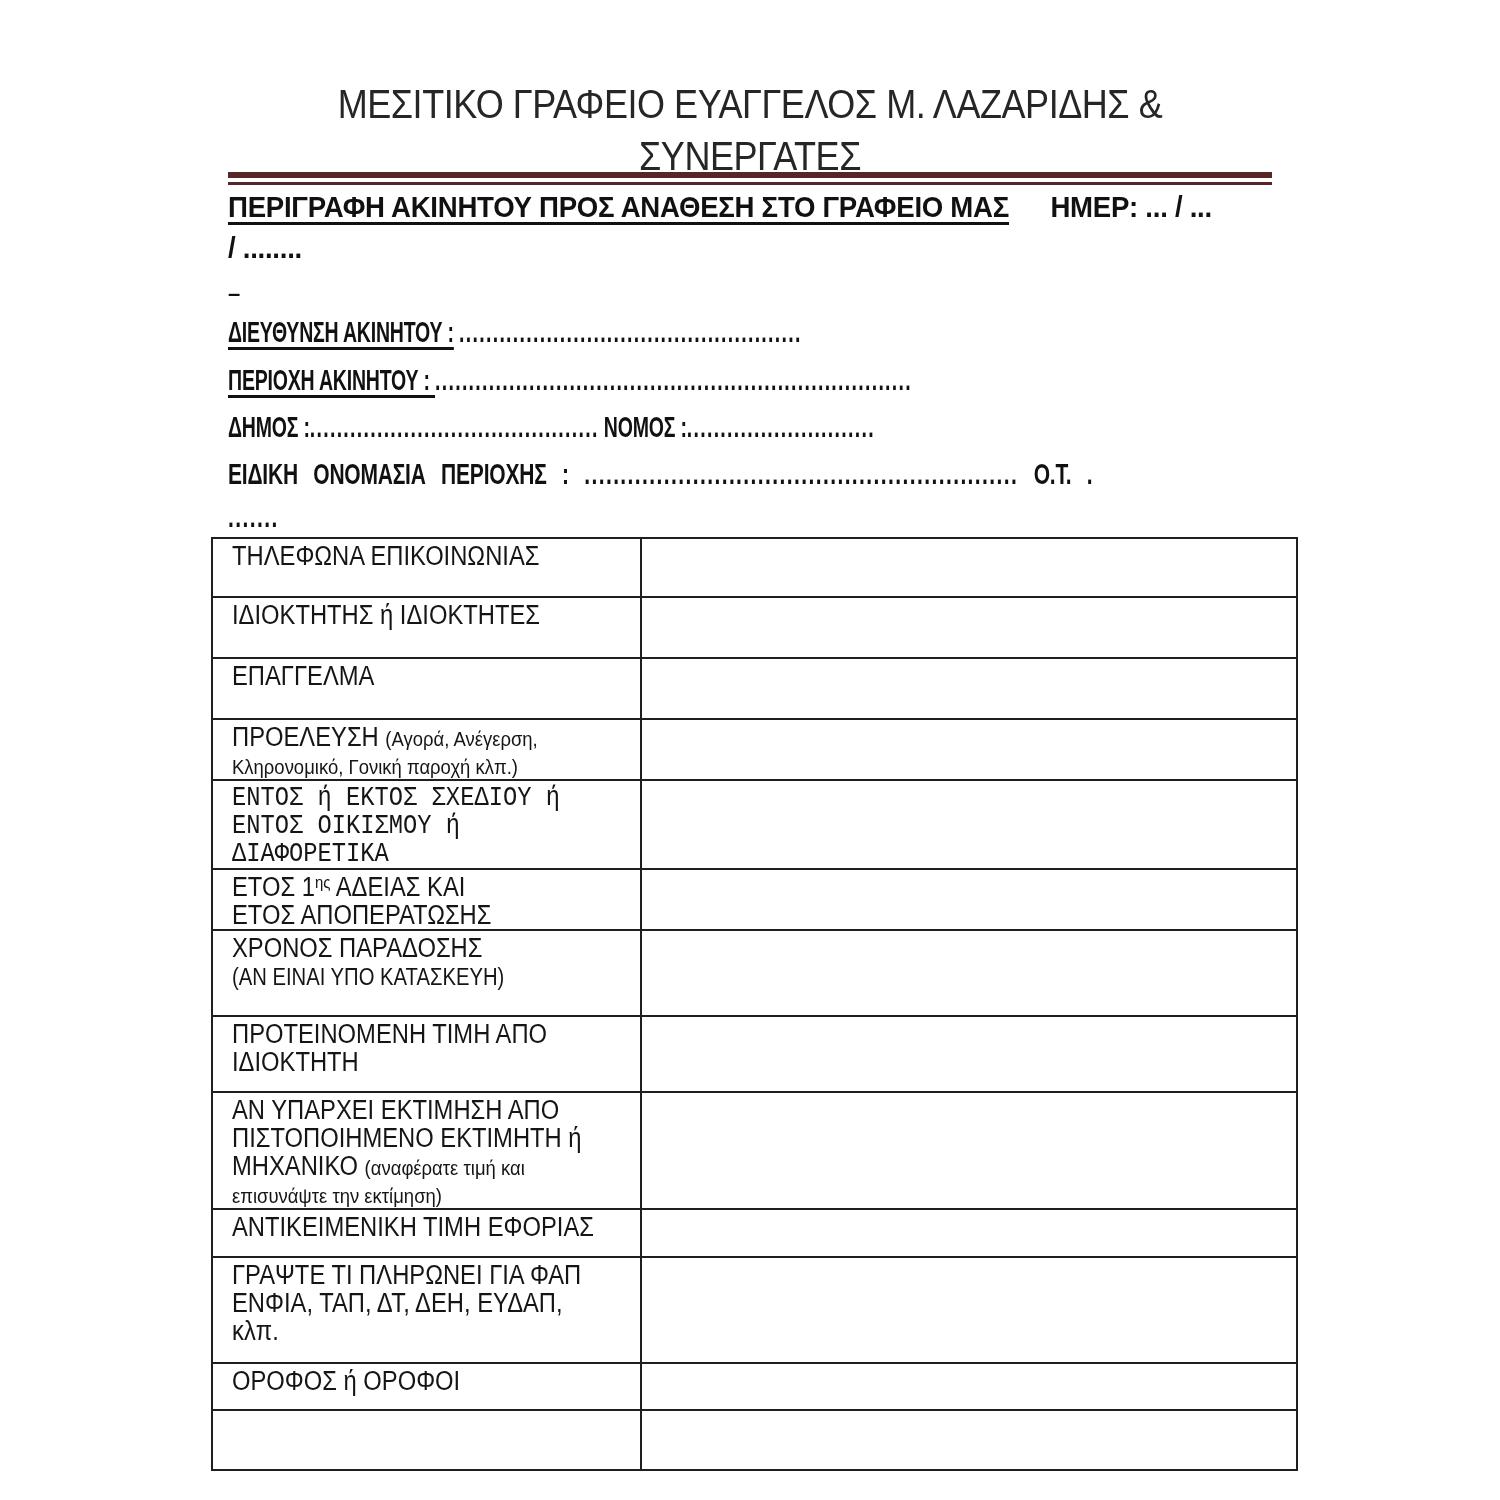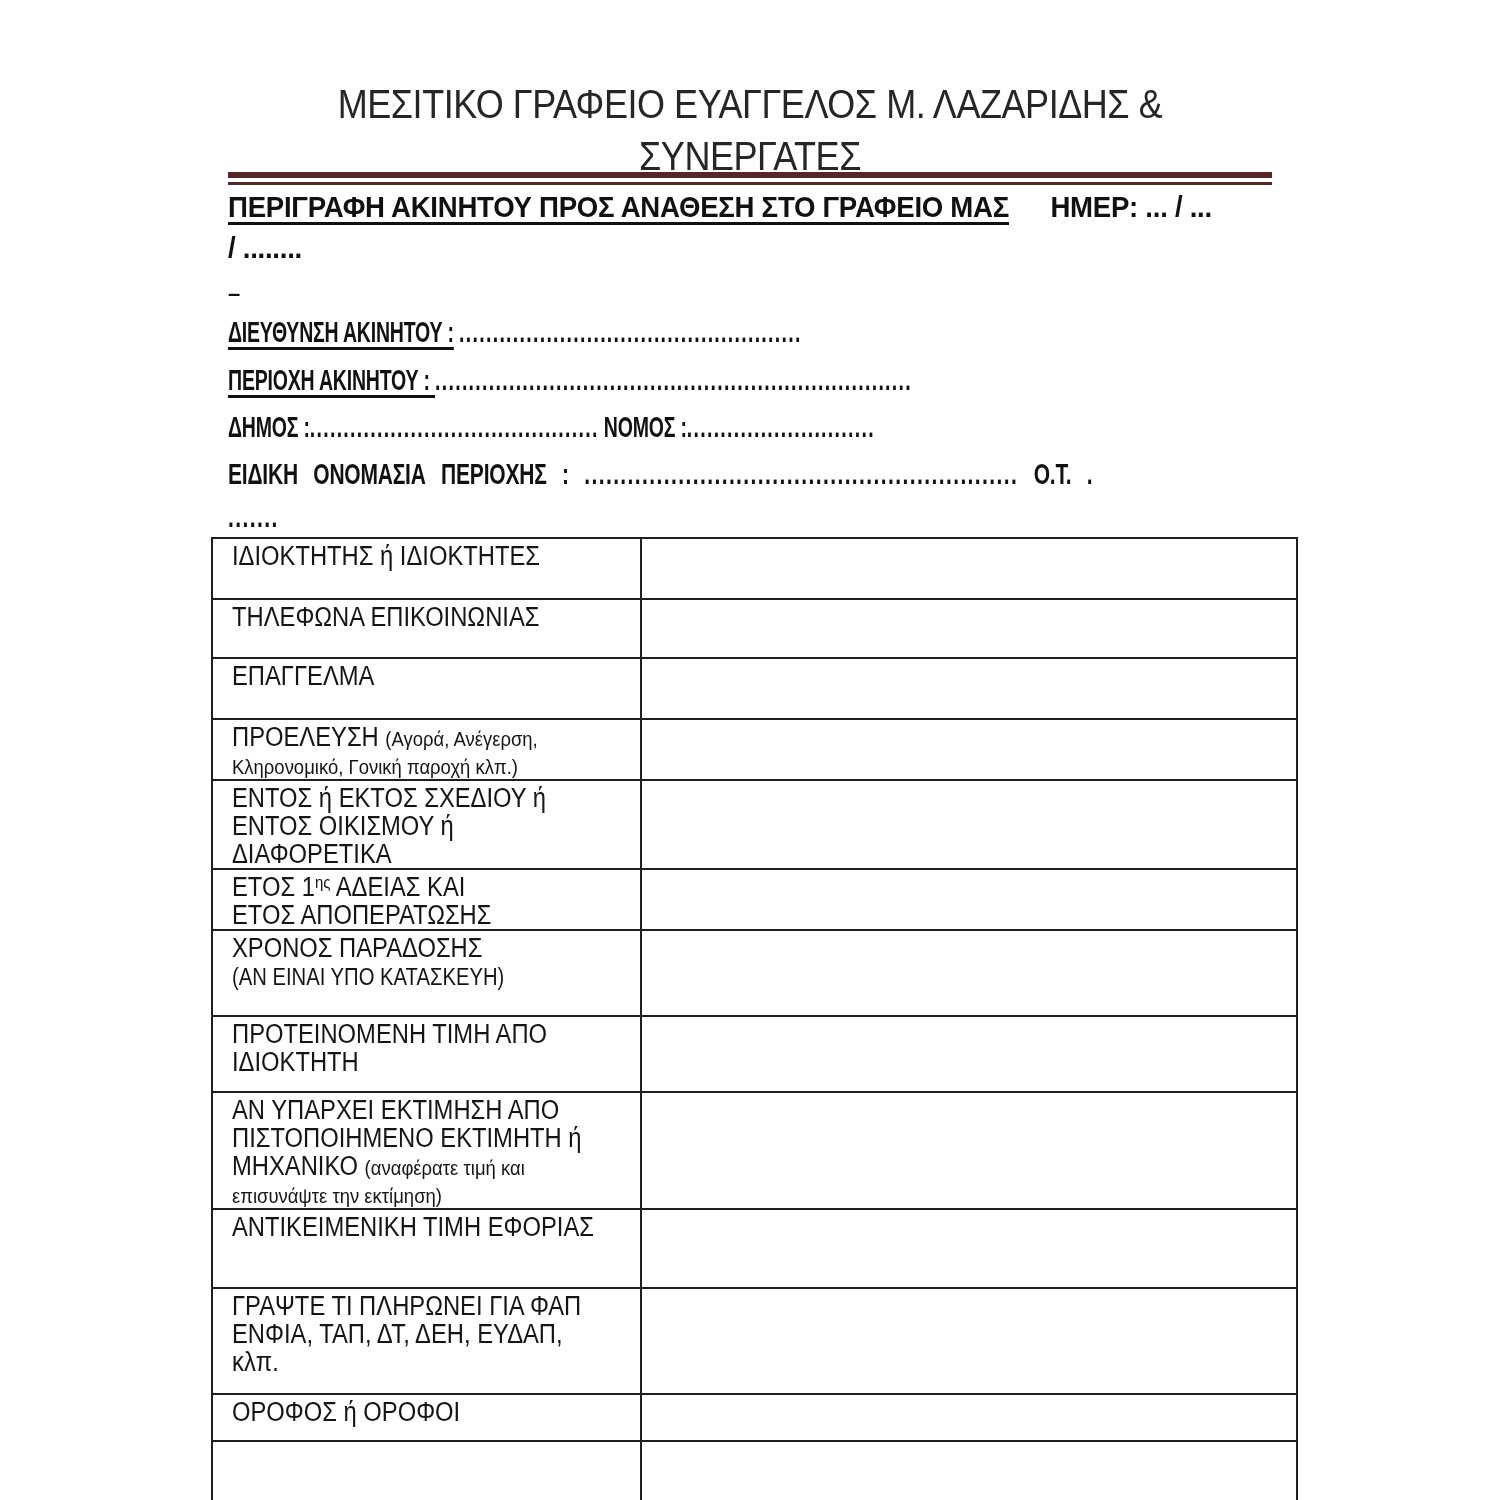--- a/index.html
+++ b/index.html
@@ -111,75 +111,75 @@
   </div>
 
   <div class="line f-line f-cont dots">.......</div>
 
   <table class="form">
     <colgroup>
       <col style="width:429px">
       <col style="width:656px">
     </colgroup>
     <tbody>
+        <tr style="height: 59px;">
+          <td class="label-cell">
+            <div class="squeeze"><span class="seg-m">ΤΗΛΕΦΩΝΑ ΕΠΙΚΟΙΝΩΝΙΑΣ</span></div>
+          </td>
+          <td class="value-cell"></td>
+        </tr>
         <tr style="height: 61px;">
           <td class="label-cell">
             <div class="squeeze"><span class="seg-m">ΙΔΙΟΚΤΗΤΗΣ ή ΙΔΙΟΚΤΗΤΕΣ</span></div>
           </td>
           <td class="value-cell"></td>
         </tr>
-        <tr style="height: 59px;">
-          <td class="label-cell">
-            <div class="squeeze"><span class="seg-m">ΤΗΛΕΦΩΝΑ ΕΠΙΚΟΙΝΩΝΙΑΣ</span></div>
-          </td>
-          <td class="value-cell"></td>
-        </tr>
         <tr style="height: 61px; margin-top: 39px;">
           <td class="label-cell">
             <div class="squeeze"><span class="seg-m">ΕΠΑΓΓΕΛΜΑ</span></div>
           </td>
           <td class="value-cell"></td>
         </tr>
         <tr style="height: 57px;">
           <td class="label-cell">
             <div class="squeeze"><span class="seg-m">ΠΡΟΕΛΕΥΣΗ </span><span class="seg-s">(Αγορά, Ανέγερση,</span><br><span class="seg-s">Κληρονομικό, Γονική παροχή κλπ.)</span></div>
           </td>
           <td class="value-cell"></td>
         </tr>
+        <tr style="height: 76px; font-family: Liberation Mono, monospace;">
+          <td class="label-cell">
+            <div class="squeeze"><span class="seg-m">ΕΝΤΟΣ ή ΕΚΤΟΣ ΣΧΕΔΙΟΥ ή</span><br><span class="seg-m">ΕΝΤΟΣ ΟΙΚΙΣΜΟΥ ή</span><br><span class="seg-m">ΔΙΑΦΟΡΕΤΙΚΑ</span></div>
+          </td>
+          <td class="value-cell"></td>
+        </tr>
+        <tr style="height: 58px;">
+          <td class="label-cell">
+            <div class="squeeze"><span class="seg-m">ΕΤΟΣ 1</span><span class="seg-sup">ης</span><span class="seg-m"> ΑΔΕΙΑΣ ΚΑΙ</span><br><span class="seg-m">ΕΤΟΣ ΑΠΟΠΕΡΑΤΩΣΗΣ</span></div>
+          </td>
+          <td class="value-cell"></td>
+        </tr>
+        <tr style="height: 86px; padding-left: 46px;">
+          <td class="label-cell">
+            <div class="squeeze"><span class="seg-m">ΧΡΟΝΟΣ ΠΑΡΑΔΟΣΗΣ</span><br><span class="seg-ms">(ΑΝ ΕΙΝΑΙ ΥΠΟ ΚΑΤΑΣΚΕΥΗ)</span></div>
+          </td>
+          <td class="value-cell"></td>
+        </tr>
         <tr style="height: 76px;">
           <td class="label-cell">
-            <div class="squeeze"><span class="seg-m">ΕΝΤΟΣ ή ΕΚΤΟΣ ΣΧΕΔΙΟΥ ή</span><br><span class="seg-m">ΕΝΤΟΣ ΟΙΚΙΣΜΟΥ ή</span><br><span class="seg-m">ΔΙΑΦΟΡΕΤΙΚΑ</span></div>
-          </td>
-          <td class="value-cell"></td>
-        </tr>
-        <tr style="height: 58px;">
-          <td class="label-cell">
-            <div class="squeeze"><span class="seg-m">ΕΤΟΣ 1</span><span class="seg-sup">ης</span><span class="seg-m"> ΑΔΕΙΑΣ ΚΑΙ</span><br><span class="seg-m">ΕΤΟΣ ΑΠΟΠΕΡΑΤΩΣΗΣ</span></div>
-          </td>
-          <td class="value-cell"></td>
-        </tr>
-        <tr style="height: 86px; padding-left: 46px;">
-          <td class="label-cell">
-            <div class="squeeze"><span class="seg-m">ΧΡΟΝΟΣ ΠΑΡΑΔΟΣΗΣ</span><br><span class="seg-ms">(ΑΝ ΕΙΝΑΙ ΥΠΟ ΚΑΤΑΣΚΕΥΗ)</span></div>
-          </td>
-          <td class="value-cell"></td>
-        </tr>
-        <tr style="height: 76px;">
-          <td class="label-cell">
             <div class="squeeze"><span class="seg-m">ΠΡΟΤΕΙΝΟΜΕΝΗ ΤΙΜΗ ΑΠΟ</span><br><span class="seg-m">ΙΔΙΟΚΤΗΤΗ</span></div>
           </td>
           <td class="value-cell"></td>
         </tr>
         <tr style="height: 109px;">
           <td class="label-cell">
             <div class="squeeze"><span class="seg-m">ΑΝ ΥΠΑΡΧΕΙ ΕΚΤΙΜΗΣΗ ΑΠΟ</span><br><span class="seg-m">ΠΙΣΤΟΠΟΙΗΜΕΝΟ ΕΚΤΙΜΗΤΗ ή</span><br><span class="seg-m">ΜΗΧΑΝΙΚΟ </span><span class="seg-s">(αναφέρατε τιμή και</span><br><span class="seg-s">επισυνάψτε την εκτίμηση)</span></div>
           </td>
           <td class="value-cell"></td>
         </tr>
-        <tr style="height: 79px; padding-left: 28px;">
+        <tr style="height: 48px; padding-left: 28px;">
           <td class="label-cell">
             <div class="squeeze"><span class="seg-m">ΑΝΤΙΚΕΙΜΕΝΙΚΗ ΤΙΜΗ ΕΦΟΡΙΑΣ</span></div>
           </td>
           <td class="value-cell"></td>
         </tr>
         <tr style="height: 106px;">
           <td class="label-cell">
             <div class="squeeze"><span class="seg-m">ΓΡΑΨΤΕ ΤΙ ΠΛΗΡΩΝΕΙ ΓΙΑ ΦΑΠ</span><br><span class="seg-m">ΕΝΦΙΑ, ΤΑΠ, ΔΤ, ΔΕΗ, ΕΥΔΑΠ,</span><br><span class="seg-m">κλπ.</span></div>
           </td>
           <td class="value-cell"></td>

